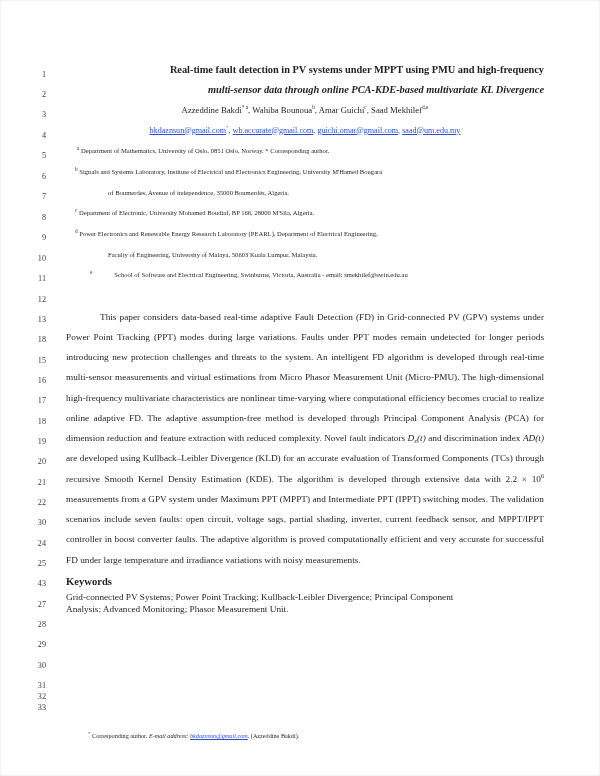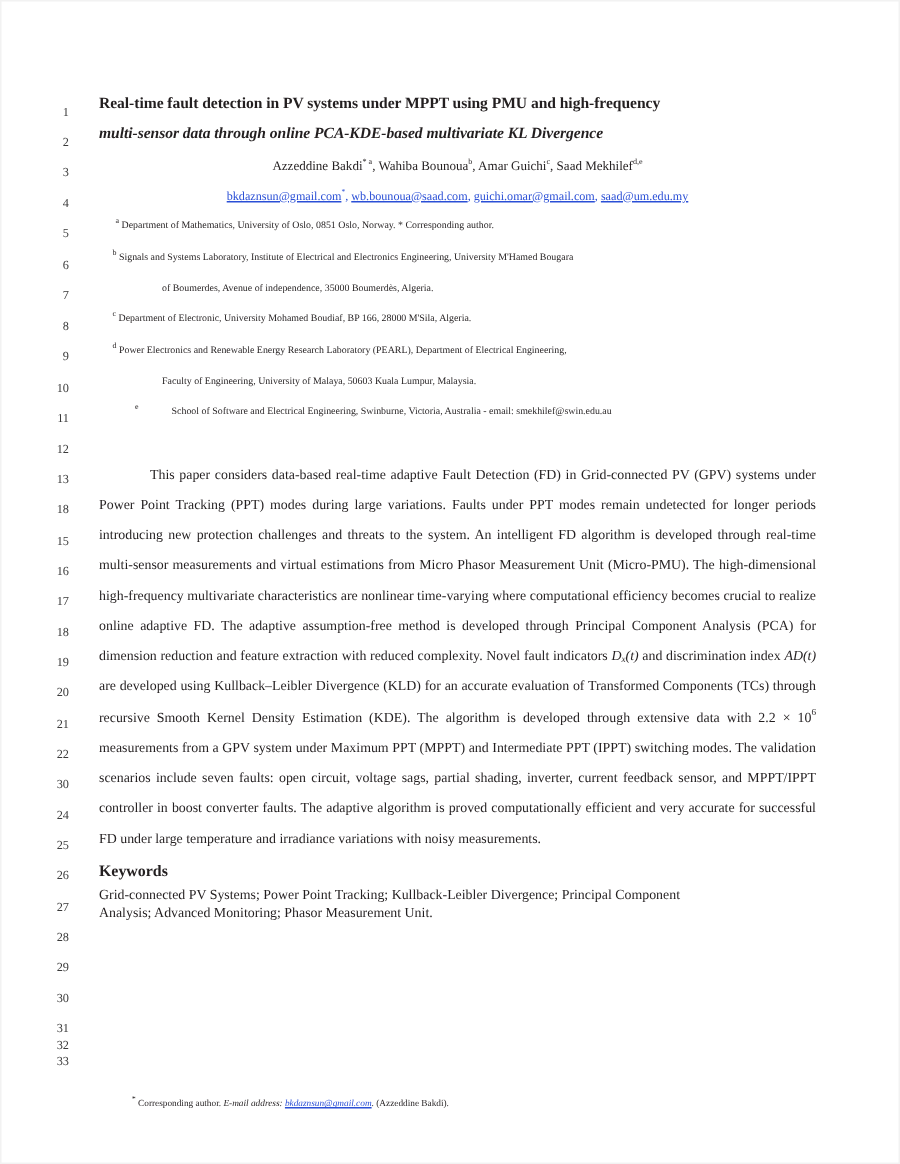--- a/index.html
+++ b/index.html
@@ -51,21 +51,21 @@
     position: absolute;
     left: 66px;
     top: 60px;
     width: 478px;
   }
 
   .title {
     font-weight: bold;
     font-size: 10.4px;
     line-height: 20.2px;
-    text-align: left;
+    text-align: right;
     letter-spacing: -0.03px;
   }
   .title .l2 { display: block; font-style: italic; }
 
   .authors {
     text-align: center;
     font-size: 8.7px;
     line-height: 19.6px;
     margin-top: 0.5px;
   }
@@ -190,21 +190,21 @@
     <span style="top:312px">16</span>
     <span style="top:332px">17</span>
     <span style="top:353px">18</span>
     <span style="top:373px">19</span>
     <span style="top:393px">20</span>
     <span style="top:414px">21</span>
     <span style="top:434px">22</span>
     <span style="top:454px">30</span>
     <span style="top:475px">24</span>
     <span style="top:495px">25</span>
-    <span style="top:515px">26</span>
+    <span style="top:515px">43</span>
     <span style="top:536px">27</span>
     <span style="top:556px">28</span>
     <span style="top:576px">29</span>
     <span style="top:597px">30</span>
     <span style="top:617px">31</span>
     <span style="top:628px">32</span>
     <span style="top:639px">33</span>
   </div>
 
   <div class="body">
@@ -216,21 +216,21 @@
 
     <div class="authors">
       <span>Azzeddine Bakdi</span><sup>* a</sup>,
       <span>Wahiba Bounoua</span><sup>b</sup>,
       <span>Amar Guichi</span><sup>c</sup>,
       <span>Saad Mekhilef</span><sup>d,e</sup>
     </div>
 
     <div class="emails">
       <a class="lnk" href="#">bkdaznsun@gmail.com</a><sup>*</sup>,
-      <a class="lnk" href="#">wb.bounoua@saad.com</a>,
+      <a class="lnk" href="#">wb.accurate@gmail.com</a>,
       <a class="lnk" href="#">guichi.omar@gmail.com</a>,
       <a class="lnk" href="#">saad@um.edu.my</a>
     </div>
 
     <div class="affil aff-a"><span class="mark">a</span>&nbsp;<span>Department of Mathematics, University of Oslo, 0851 Oslo, Norway. * Corresponding author.</span></div>
 
     <div class="affil aff-b"><span class="mark">b</span>&nbsp;<span>Signals and Systems Laboratory, Institute of Electrical and Electronics Engineering, University M'Hamed Bougara</span></div>
     <div class="affil aff-b2"><span>of Boumerdes, Avenue of independence, 35000 Boumerdès, Algeria.</span></div>
 
     <div class="affil aff-c"><span class="mark">c</span>&nbsp;<span>Department of Electronic, University Mohamed Boudiaf, BP 166, 28000 M'Sila, Algeria.</span></div>

